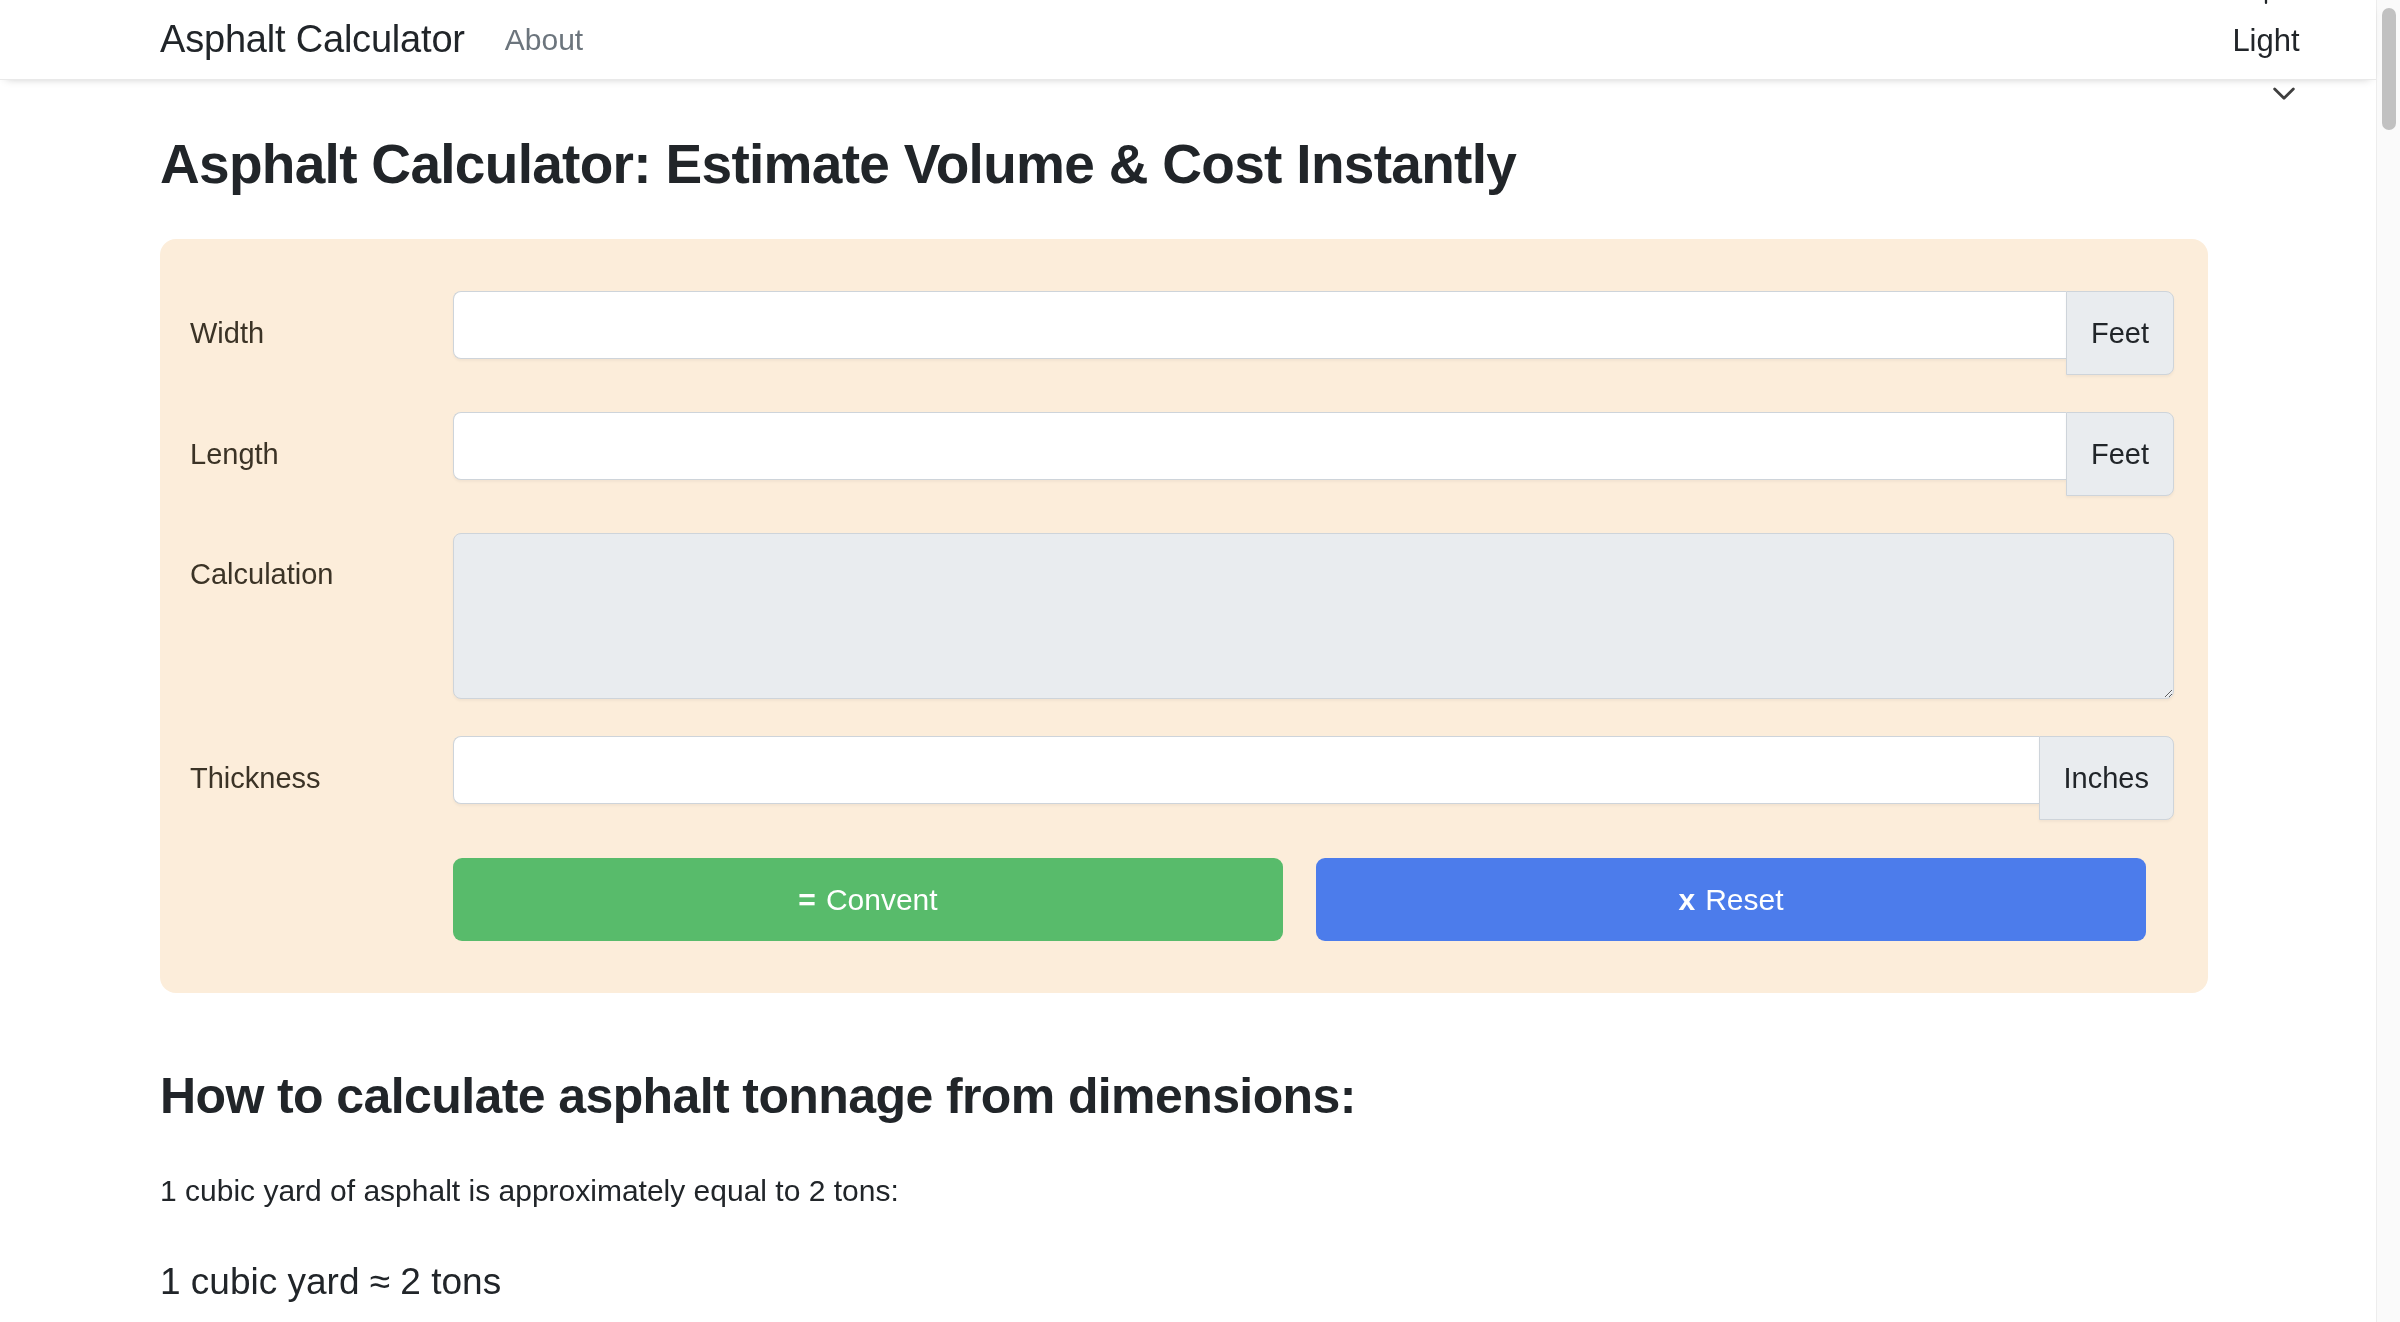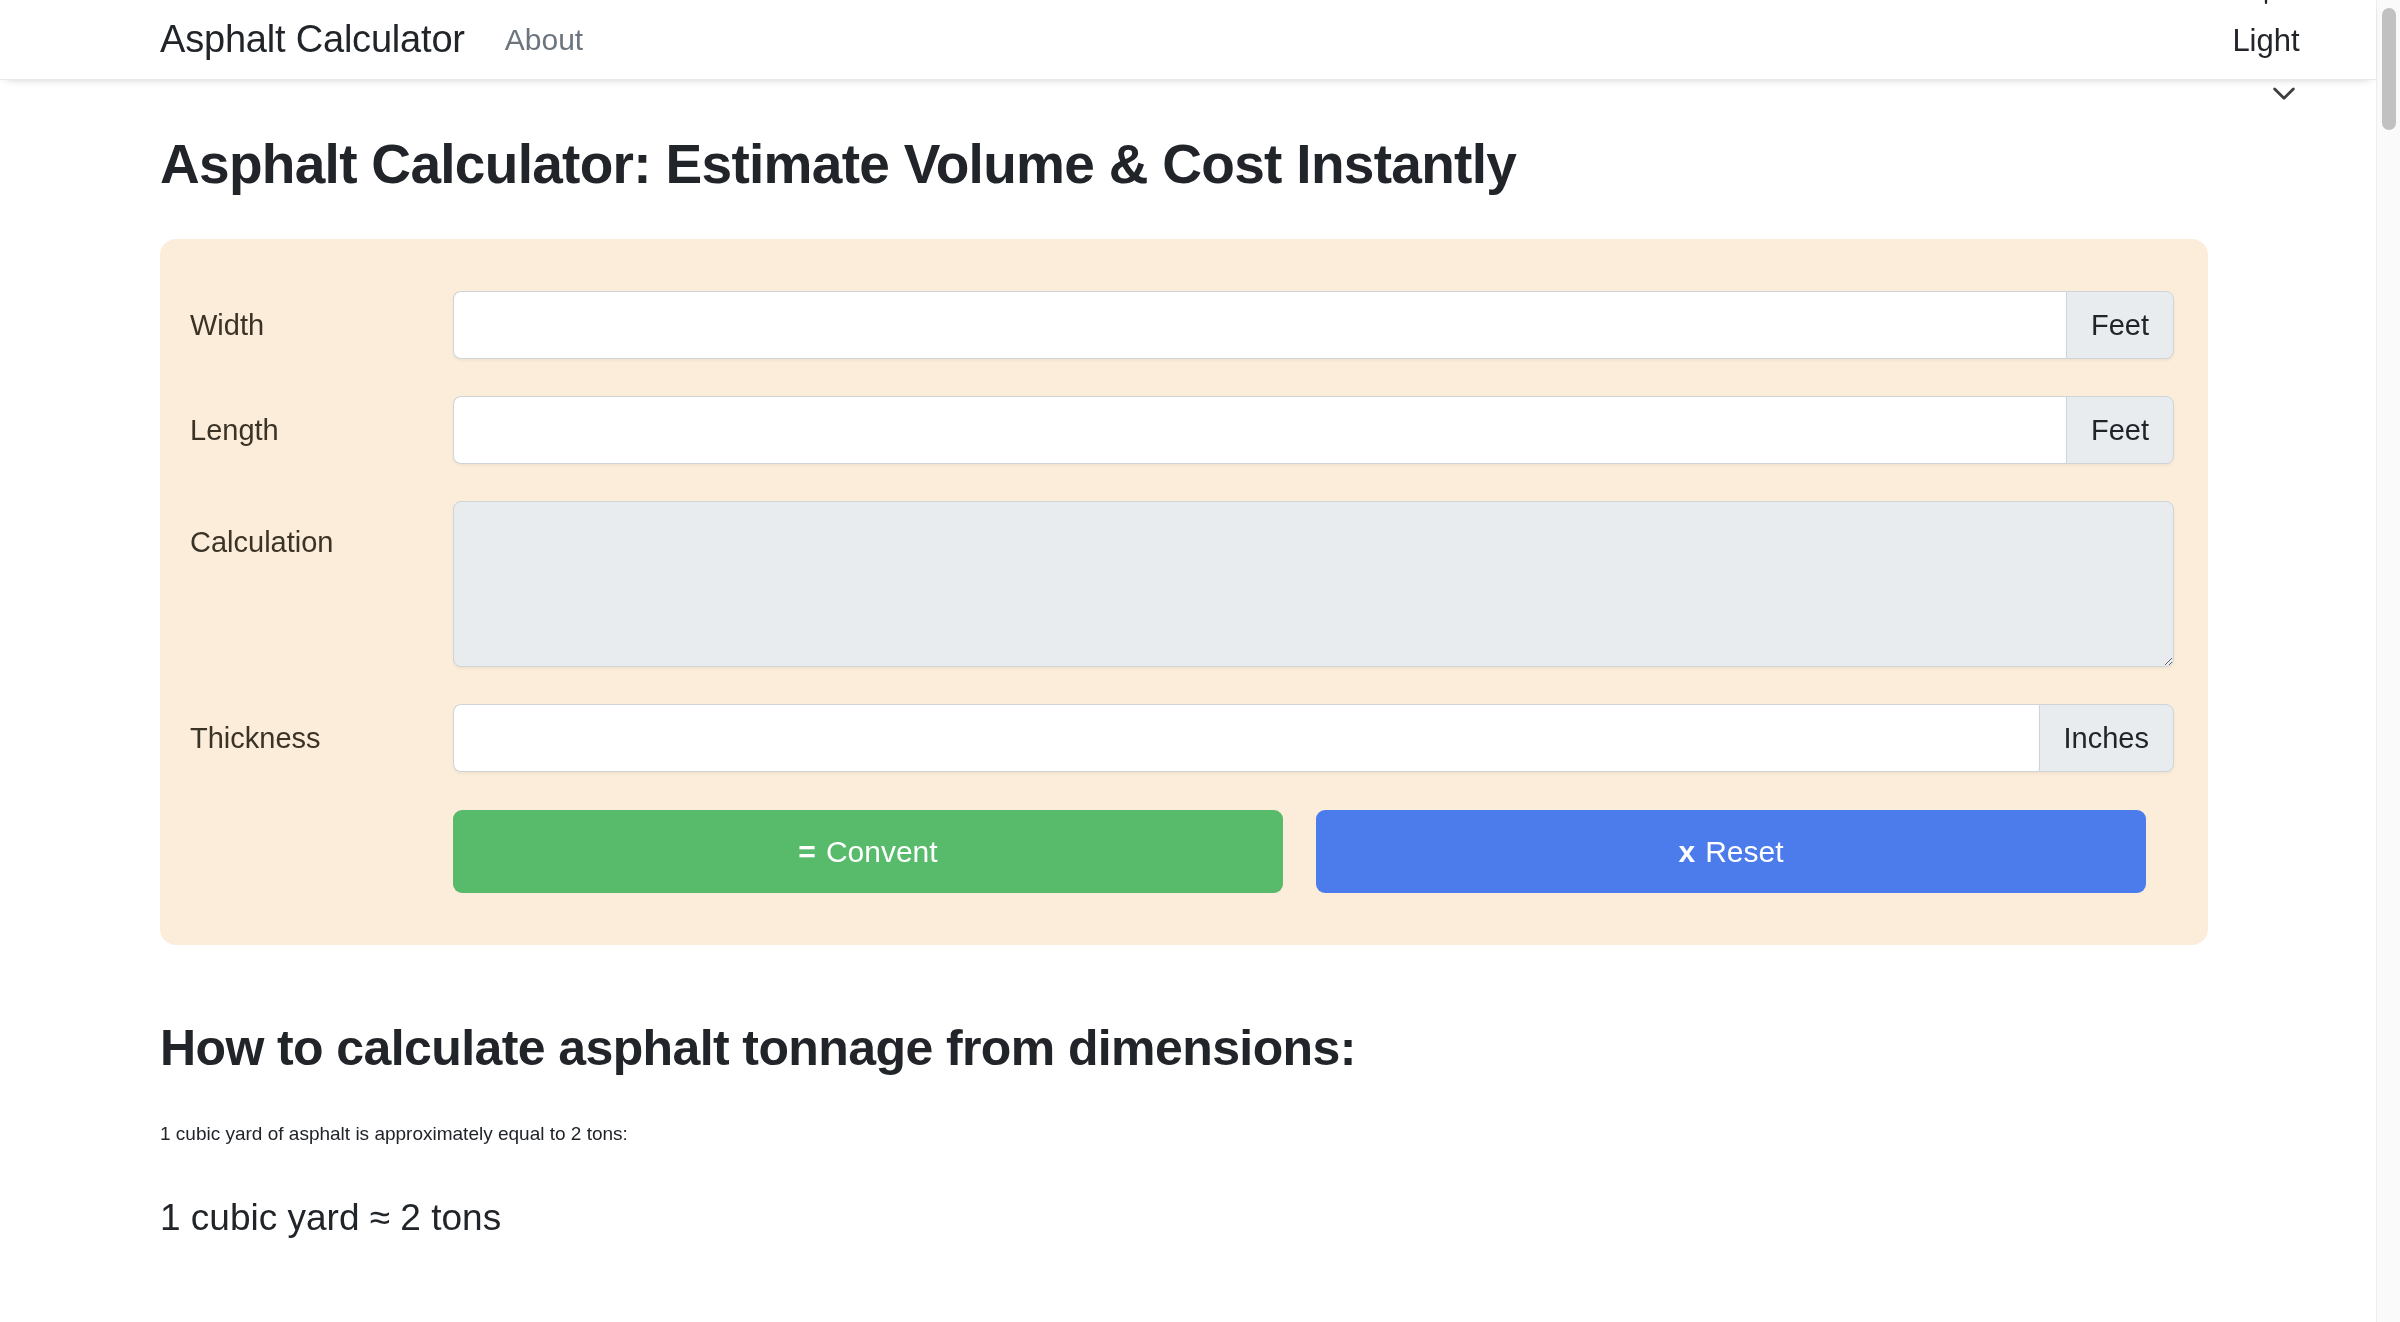--- a/index.html
+++ b/index.html
@@ -162,21 +162,21 @@
     font-size: 29px;
     color: #212529;
     outline: none;
     box-shadow: 0 2px 3px rgba(0,0,0,.045);
   }
   .text-input::placeholder { color: #adb5bd; }
 
   .input-addon {
     flex: 0 0 auto;
     min-width: 108px;
-    height: 68px;
+    height: 84px;
     display: flex;
     align-items: center;
     justify-content: center;
     padding: 0 24px;
     background: #e9ecef;
     border: 1px solid #ced4da;
     border-radius: 0 8px 8px 0;
     font-size: 29px;
     color: #212529;
     white-space: nowrap;
@@ -225,21 +225,21 @@
 
   
   .section-title {
     font-size: 50px;
     font-weight: bold;
     letter-spacing: -0.6px;
     color: #212529;
     margin-top: 74px;
   }
   .body-text {
-    font-size: 19px;
+    font-size: 30px;
     color: #212529;
     margin-top: 43px;
     line-height: 1.5;
   }
   .formula-text {
     font-size: 37px;
     color: #212529;
     margin-top: 43px;
     line-height: 1.4;
   }

